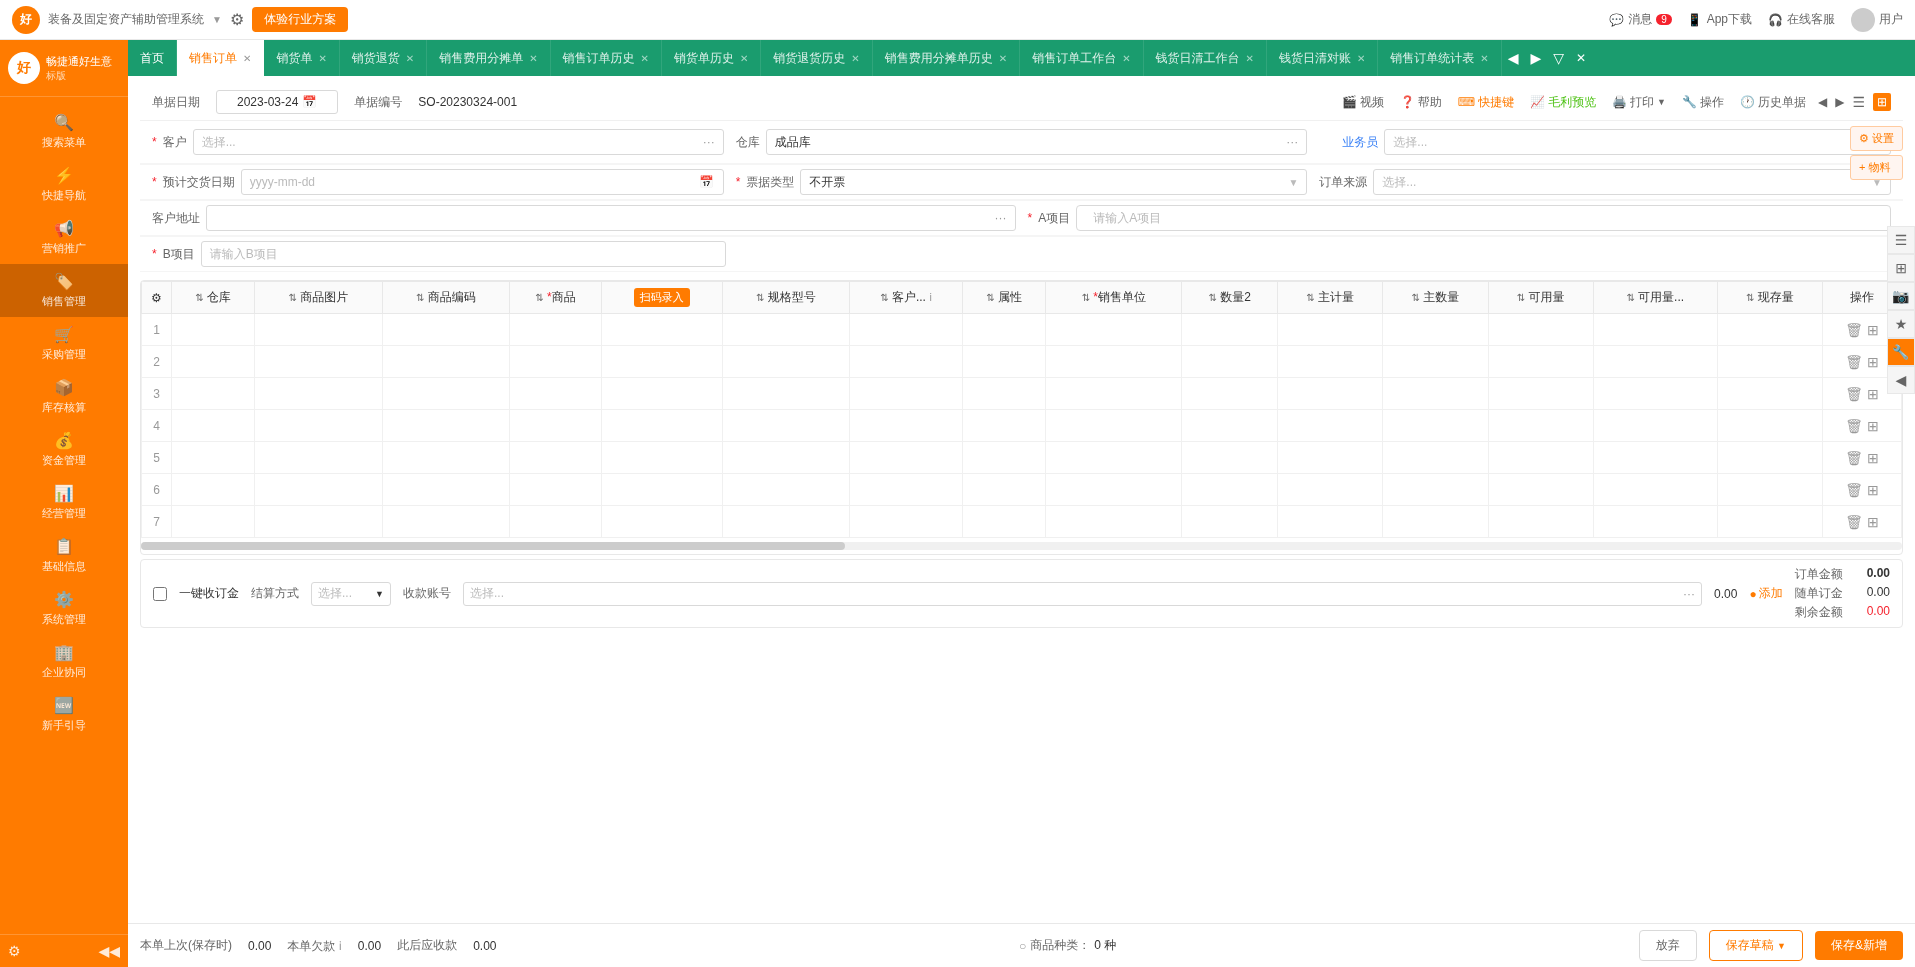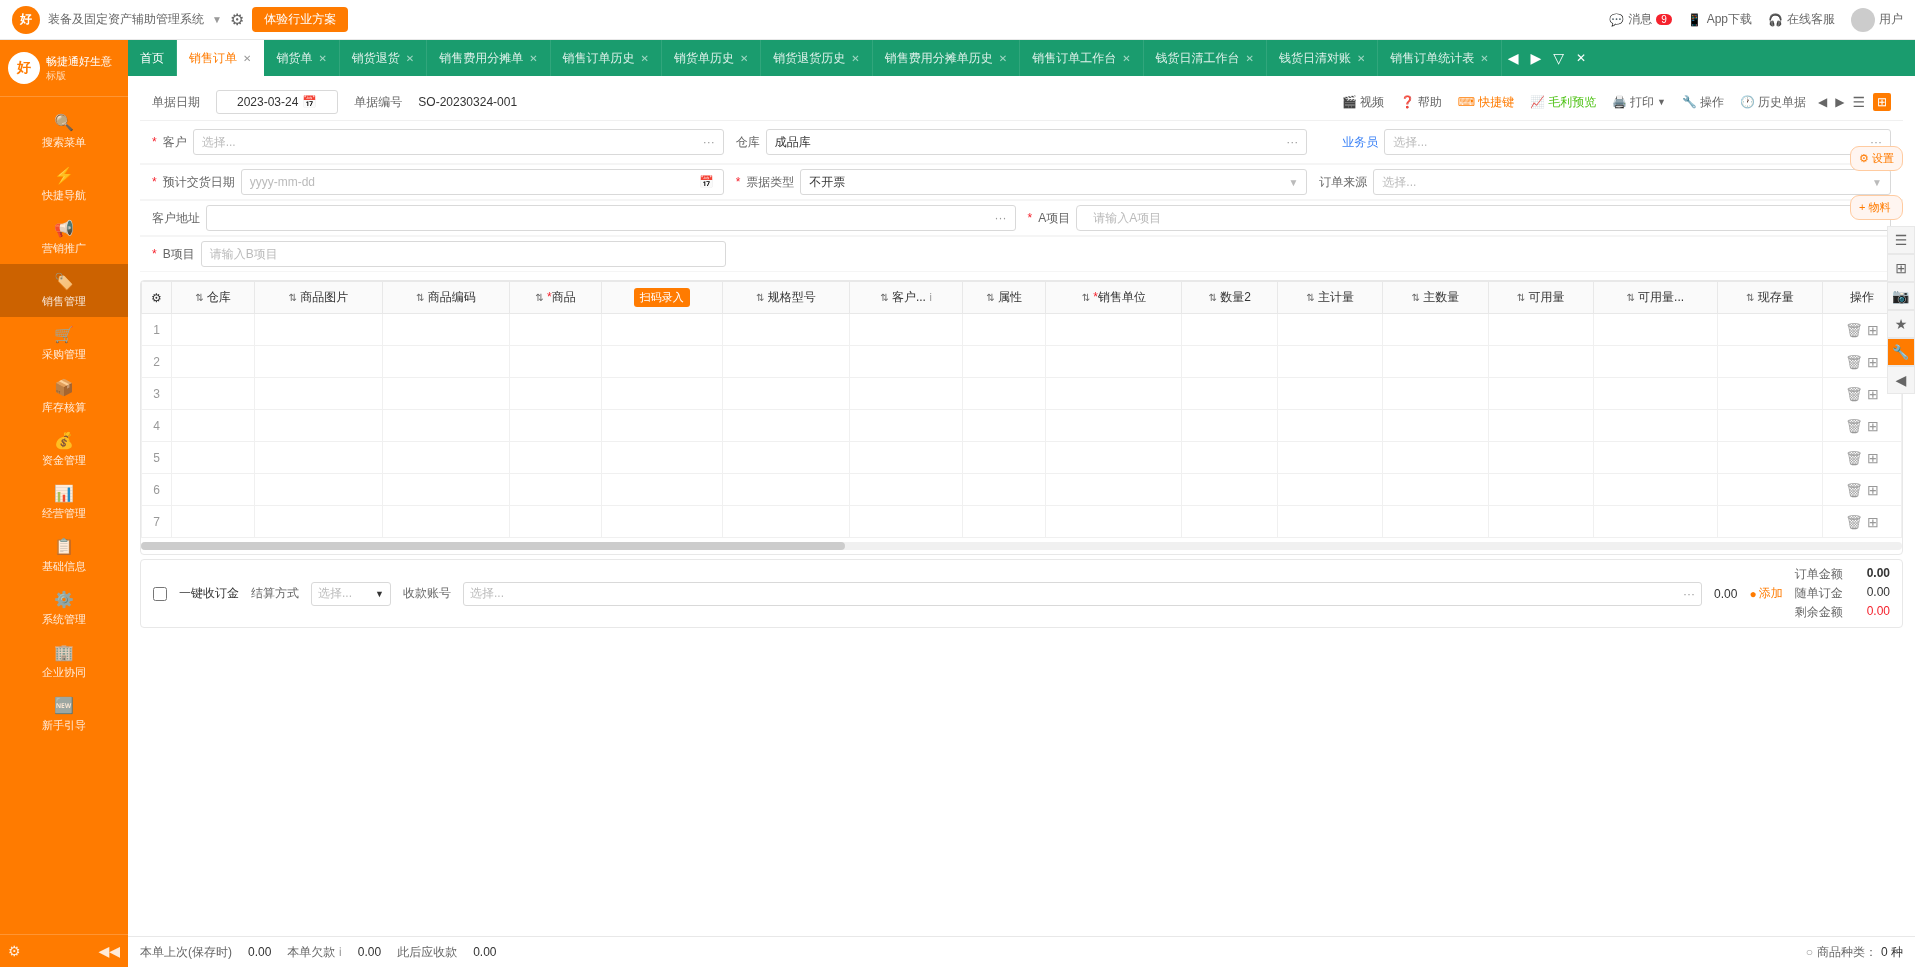--- a/index.html
+++ b/index.html
@@ -52,21 +52,21 @@
     .field-placeholder { color: #bbb; }
     .field-dots { color: #999; margin-left: auto; }
     .field-select { border: 1px solid #d9d9d9; border-radius: 3px; padding: 3px 6px; min-height: 24px; display: flex; align-items: center; justify-content: space-between; background: #fff; min-width: 100px; }
 
     
     .toolbar-action { display: flex; align-items: center; gap: 3px; cursor: pointer; color: #666; padding: 2px 4px; }
     .orange { color: #ff7b00; }
     .green { color: #52c41a; }
     .side-panel-btn { width: 28px; height: 28px; background: #f5f5f5; border: 1px solid #e8e8e8; display: flex; align-items: center; justify-content: center; cursor: pointer; font-size: 14px; color: #666; }
     .side-panel-btn.orange-bg { background: #ff7b00; color: #fff; }
-    .right-action-btn { background: #fff5f0; border: 1px solid #ffcba0; border-radius: 9px; color: #ff7b00; padding: 4px 8px; font-size: 11px; cursor: pointer; display: flex; align-items: center; gap: 3px; white-space: nowrap; margin-top: 20px; }
+    .right-action-btn { background: #fff5f0; border: 1px solid #ffcba0; border-radius: 3px; color: #ff7b00; padding: 4px 8px; font-size: 11px; cursor: pointer; display: flex; align-items: center; gap: 3px; white-space: nowrap; }
 
     
     .data-table-container { margin-top: 8px; border: 1px solid #e8e8e8; border-radius: 4px; overflow: hidden; }
     .tab-switcher { display: flex; border-bottom: 2px solid #e8e8e8; }
     .tab-switch-item { padding: 6px 16px; cursor: pointer; font-size: 13px; color: #666; }
     .tab-switch-item.active { color: #ff7b00; border-bottom: 2px solid #ff7b00; margin-bottom: -2px; }
     .data-table { width: 100%; border-collapse: collapse; font-size: 12px; }
     .data-table th { background: #fafafa; border: 1px solid #e8e8e8; padding: 6px 4px; text-align: center; white-space: nowrap; color: #333; font-weight: normal; position: relative; }
     .data-table td { border: 1px solid #f0f0f0; padding: 4px; text-align: center; height: 32px; }
     .col-num { color: #999; width: 30px; }
@@ -692,16 +692,24 @@
           </span>
           <span style="color:#333;">0.00</span>
           <span>此后应收款</span>
           <span style="color:#333;">0.00</span>
         </div>
         <div class="footer-center">
           <span style="color:#999;">○</span>
           <span style="color:#666;">商品种类：</span>
           <span style="color:#333;">0 种</span>
         </div>
+        <div class="footer-right">
+          <button class="discard-btn">放弃</button>
+          <button class="save-draft-btn">
+            <span>保存草稿</span>
+            <span style="font-size:9px;">▼</span>
+          </button>
+          <button class="save-new-btn">保存&amp;新增</button>
+        </div>
       </div>
     </div>
   </div>
 </div>
 
 </body></html>

